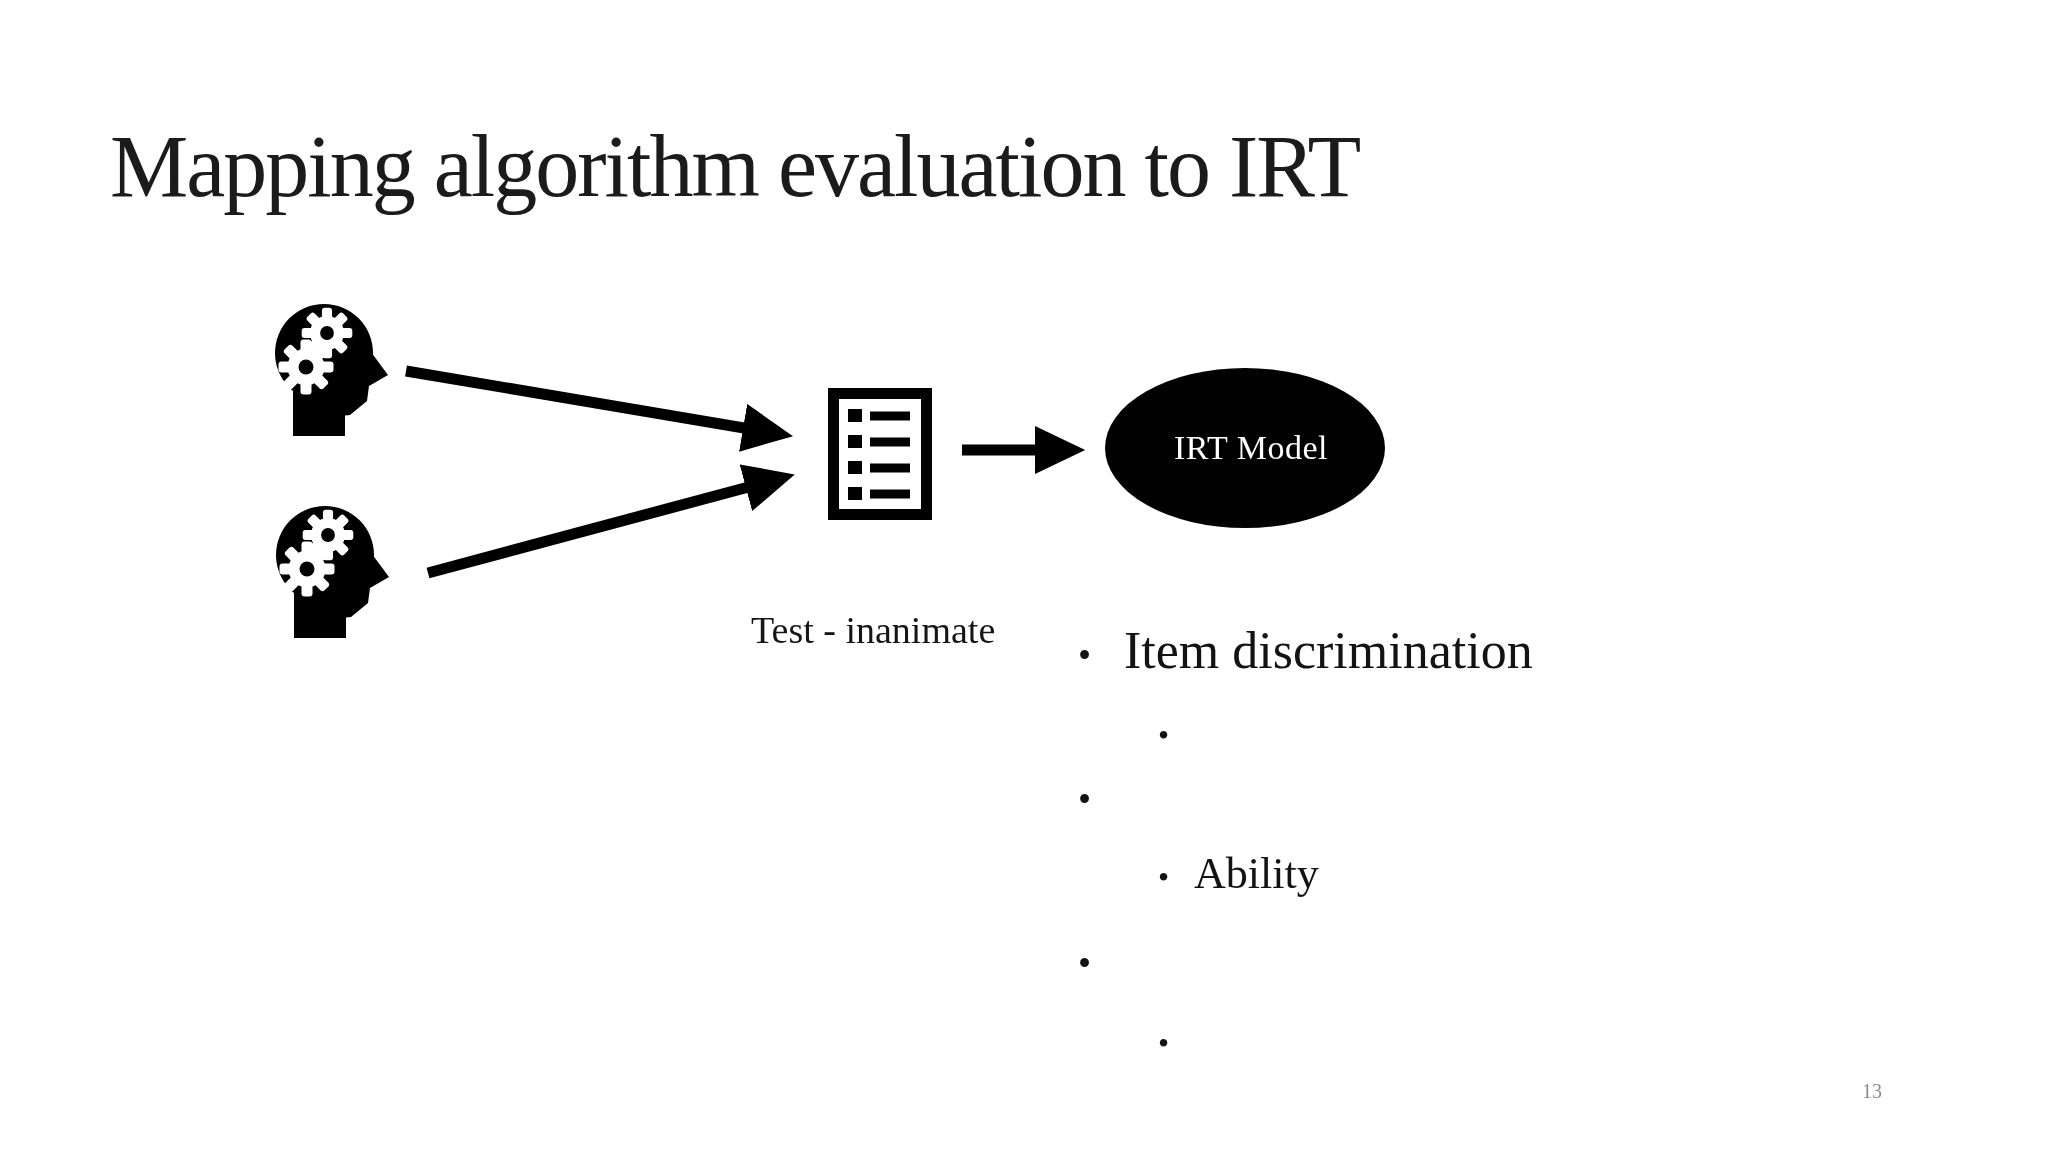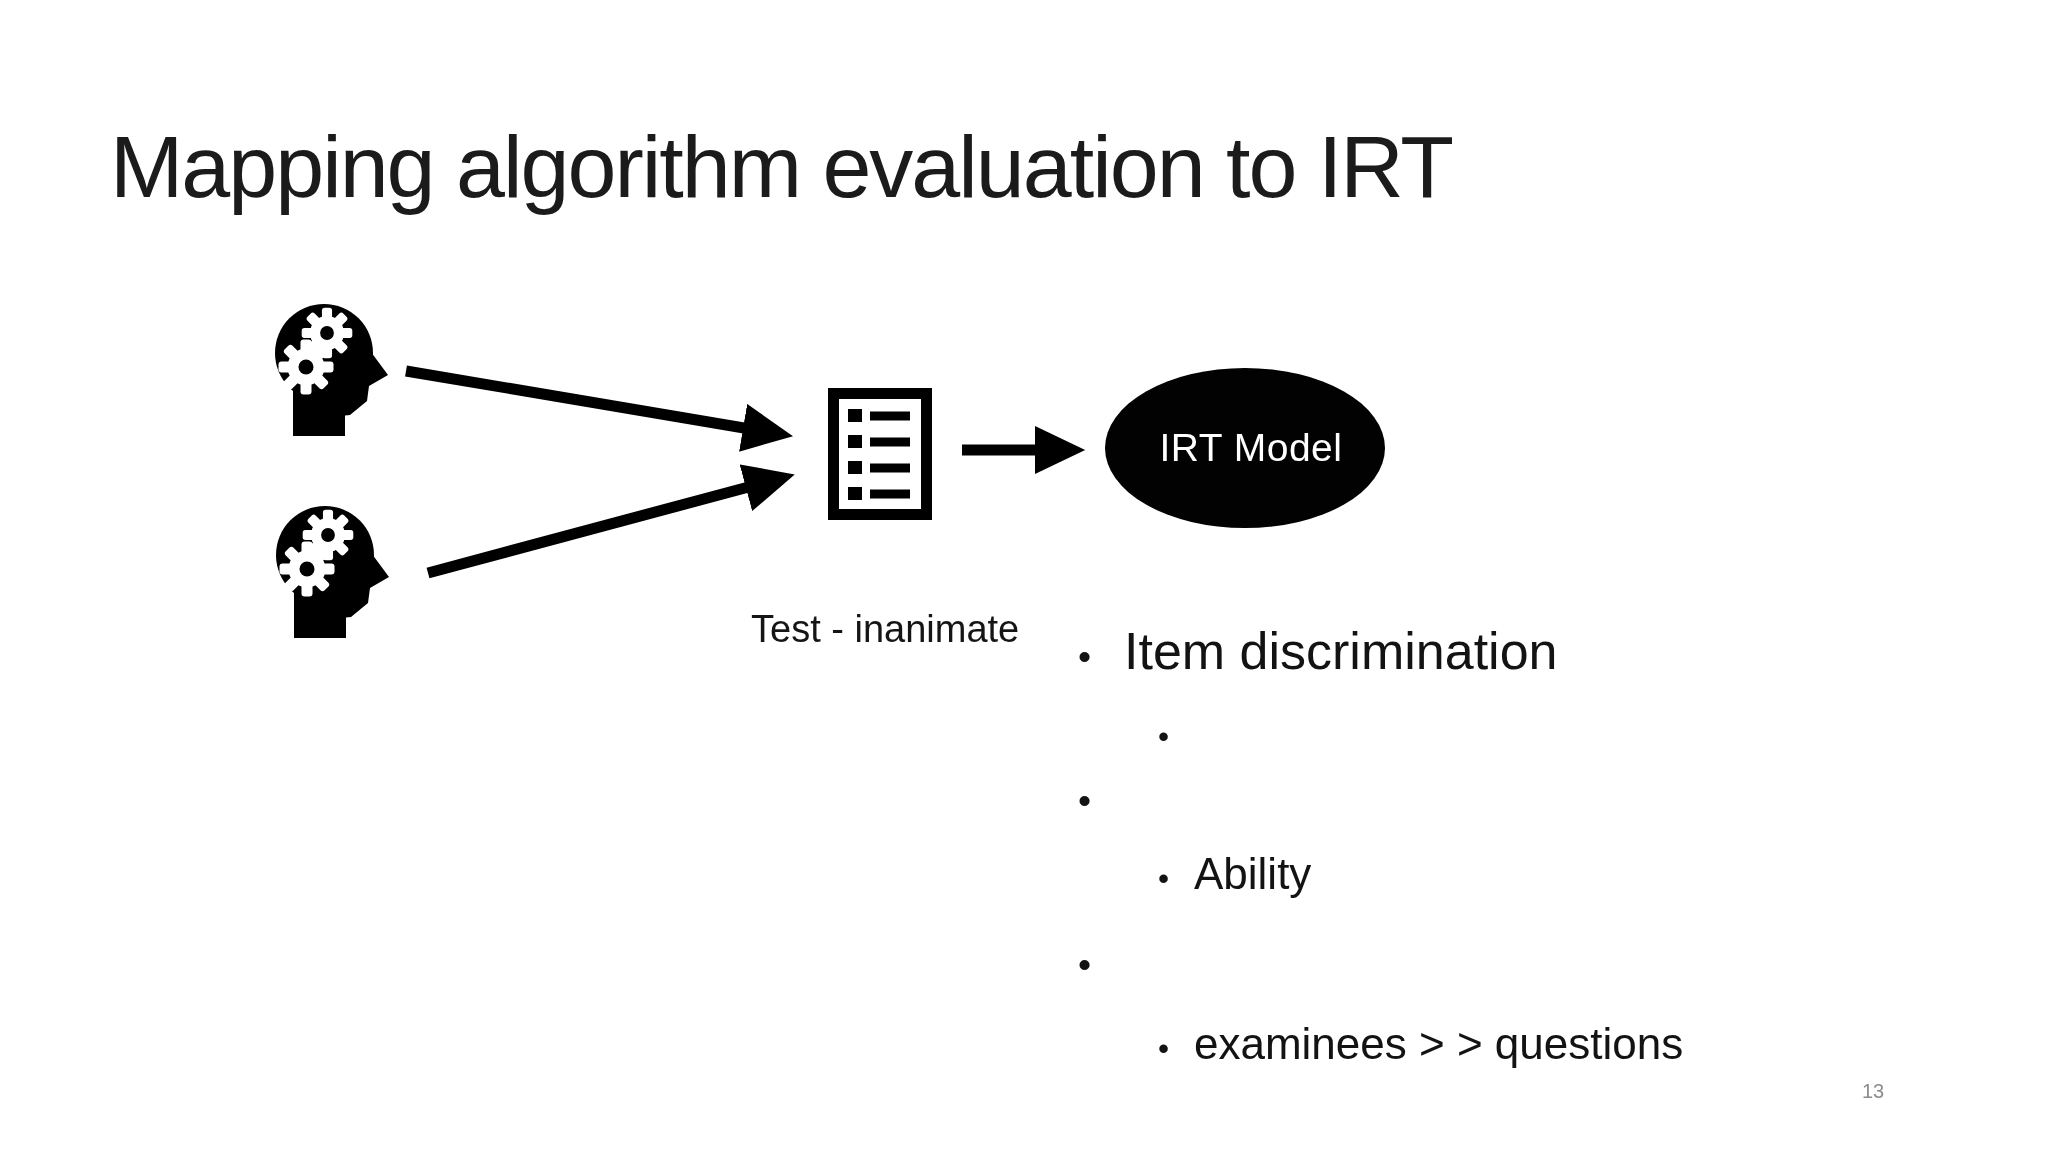--- a/index.html
+++ b/index.html
@@ -1,32 +1,32 @@
 <!DOCTYPE html>
 <html><head>
 <meta charset="utf-8">
 <style>
   html,body{margin:0;padding:0;background:#ffffff;}
   body{font-family:"Liberation Sans",sans-serif;}
-  .slide{position:relative;width:1996px;height:1152px;background:#ffffff;overflow:hidden;}
+  .slide{position:relative;width:1996px;height:1152px;background:#ffffff;overflow:hidden;font-family:Liberation Serif, serif;}
 
   .title{
     position:absolute;left:110px;top:116px;
     font-size:88px;letter-spacing:-2px;color:#1b1b1b;
     white-space:nowrap;font-weight:400;
   }
 
   svg.diagram{position:absolute;left:0;top:0;}
 
   .ellipse{
     position:absolute;left:1105px;top:368px;width:280px;height:160px;
     background:#020202;border-radius:50%;
     display:flex;align-items:center;justify-content:center;
   }
-  .ellipse .ellipse-text{color:#ffffff;font-size:39px;letter-spacing:0.5px;margin-left:12px;}
+  .ellipse .ellipse-text{color:#ffffff;font-size:34px;letter-spacing:0.5px;margin-left:12px;}
 
   .lbl{position:absolute;color:#151515;font-size:38px;white-space:nowrap;}
   .lbl-test{left:723px;top:608px;margin-left:28px;}
   .lbl-person{left:92px;top:702px;}
 
   .blist{position:absolute;left:1062px;top:618px;width:740px;color:#131313;}
   .brow{display:flex;align-items:baseline;white-space:nowrap;}
   .lvl1{font-size:52px;line-height:66px;}
   .lvl1 .dot{flex:0 0 46px;padding-left:16px;font-size:0.72em;}
   .lvl2{font-size:44px;line-height:58px;padding-left:96px;}
@@ -147,19 +147,18 @@
     </div>
     <div class="brow lvl2">
       <span class="dot">•</span>
       <span>Ability</span>
     </div>
     <div class="brow lvl1">
       <span class="dot">•</span>
     </div>
     <div class="brow lvl2">
       <span class="dot">•</span>
-      <span>examinees &gt; &gt; questions</span>
     </div>
   </div>
 
   <div class="pagenum">13</div>
 
 </div>
 
 </body></html>

